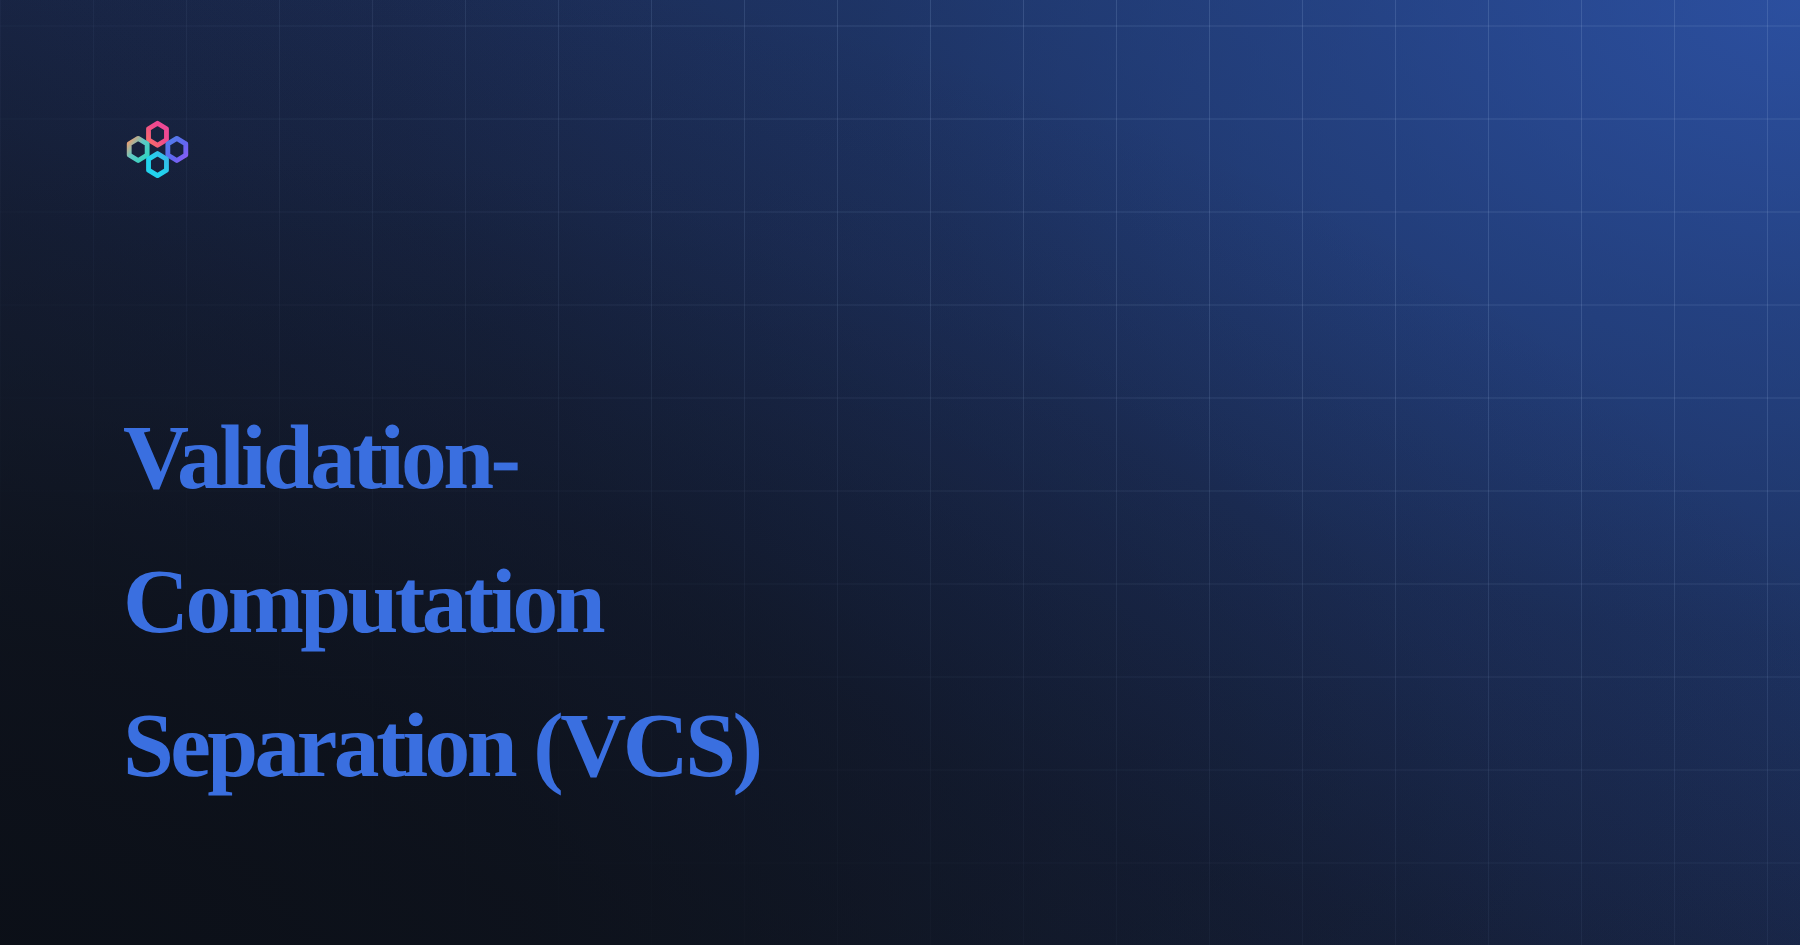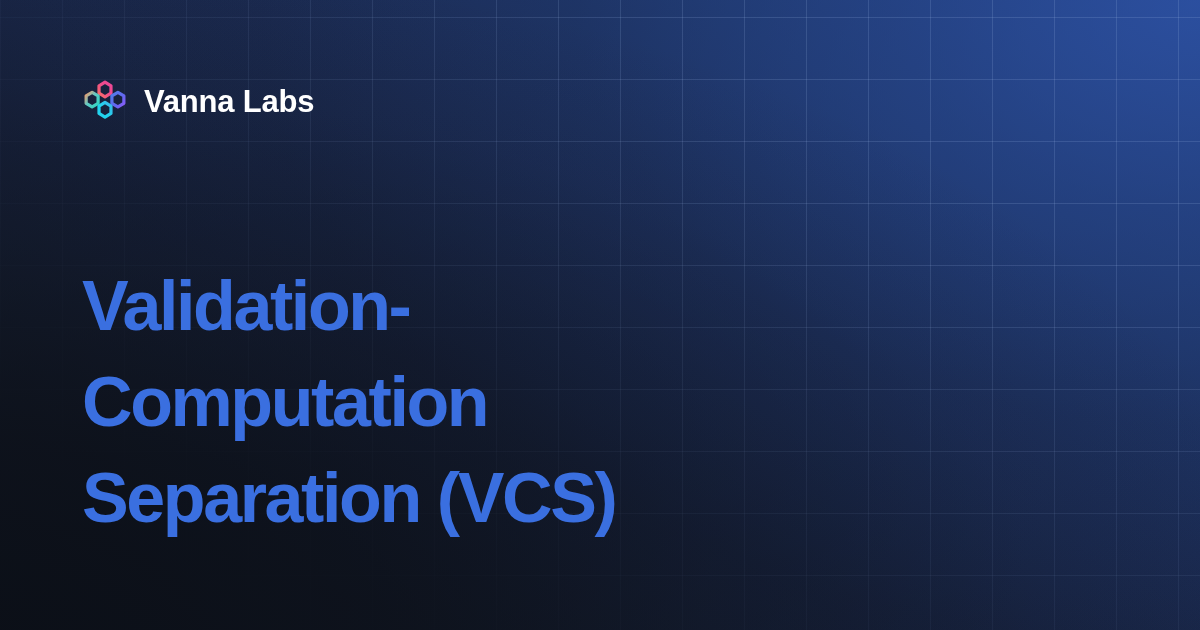--- a/index.html
+++ b/index.html
@@ -104,26 +104,27 @@
     line-height:1;
     white-space:nowrap;
   }
 
   
   .headline {
     position:absolute;
     left:82px;
     top:258px;
     width:1010px;
-    font-size:70px;
+    font-size:61px;
     line-height:96px;
     font-weight:700;
     color:#3a6fe0;
     letter-spacing:-2.4px;
     white-space:pre-line;
+    font-family:Liberation Serif, serif;
   }
 </style>
 </head>
 <body>
 
 <div class="og-card">
 
   <div class="bg-base"></div>
   <div class="bg-glow"></div>
   <div class="bg-grid"></div>
@@ -162,21 +163,20 @@
           <path d="M50 9 L63 17 L63 33 L50 41 L37 33 L37 17 Z" stroke="url(#gTop)"></path>
 
           <path d="M22 31 L35 39 L35 55 L22 63 L9 55 L9 39 Z" stroke="url(#gLeft)"></path>
 
           <path d="M78 31 L91 39 L91 55 L78 63 L65 55 L65 39 Z" stroke="url(#gRight)"></path>
 
           <path d="M50 53 L63 61 L63 77 L50 85 L37 77 L37 61 Z" stroke="url(#gBottom)"></path>
         </g>
       </svg>
 
-      <span class="brand-name">Vanna Labs</span>
     </div>
 
     <h1 class="headline">Validation-
 Computation
 Separation (VCS)</h1>
 
   </div>
 </div>
 
 </body></html>

